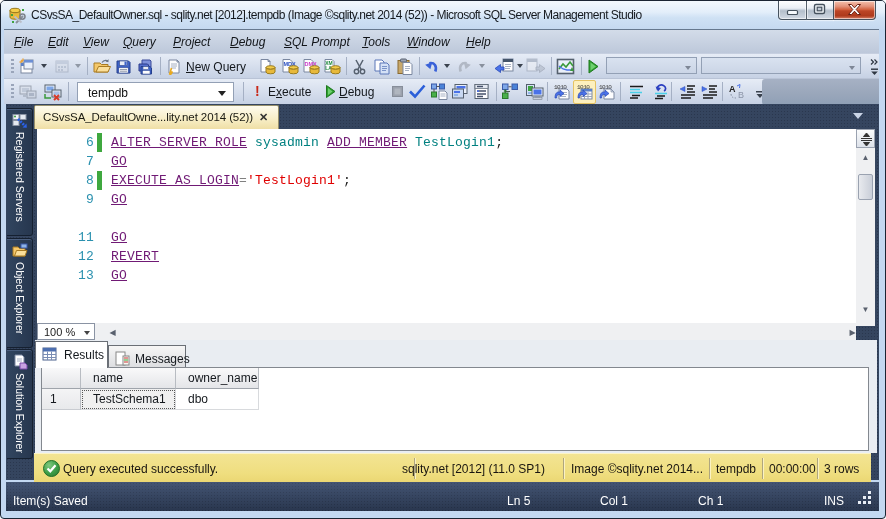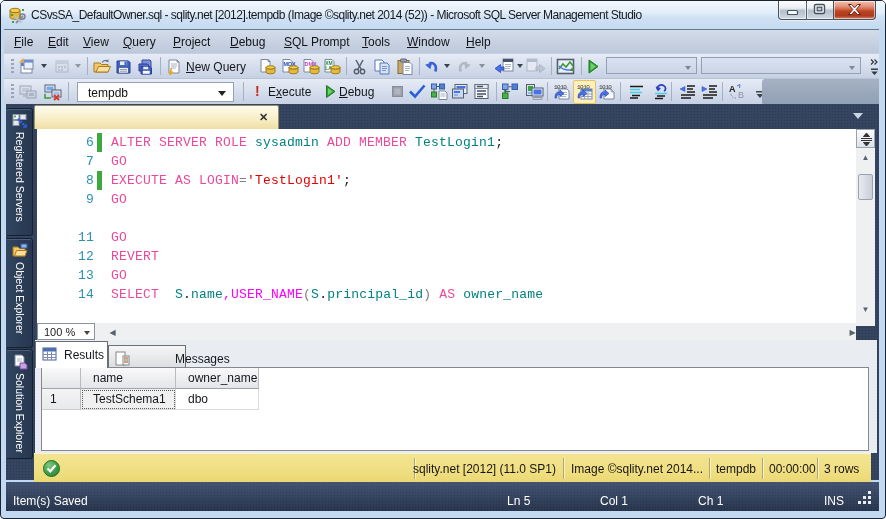--- a/index.html
+++ b/index.html
@@ -18,21 +18,21 @@
 #btn-min { right:78px; width:29px; border-radius:0 0 0 4px;
   background:linear-gradient(#FDFEFE 0%, #E9EEF4 40%, #C8D1DC 48%, #B4BfCB 55%, #D2DAE4 100%); }
 #btn-max { right:51px; width:27px; border-left:none; border-right:none;
   background:linear-gradient(#FDFEFE 0%, #E9EEF4 40%, #C8D1DC 48%, #B4BFCB 55%, #D2DAE4 100%); }
 #btn-close { right:9px; width:43px; border-radius:0 0 4px 0;
   background:linear-gradient(#F6C2AE 0%, #E29179 30%, #D2603E 48%, #BC4526 55%, #AE3A1C 82%, #D8836B 100%); }
 
 #menubar { left:3px; top:28px; width:875px; height:24px;
   background:linear-gradient(#D3DCE9 0%, #C7D1E1 55%, #BDC8DA 100%);
   border-top:1px solid #66788E; font-size:12px; color:#121519; }
-.mitem { position:absolute; top:5px; white-space:nowrap; }
+.mitem { position:absolute; top:5px; white-space:nowrap;font-style:italic; }
 .mitem u { text-decoration:underline; }
 
 .toolbar { left:3px; width:875px; background:linear-gradient(#E6ECF6 0%, #D8E0EE 45%, #C6D1E4 100%); }
 #tb1 { top:52px; height:25px; border-top:1px solid #C6CFE0; }
 #tb2 { top:77px; height:26px; border-top:1px solid #B9C3D6; }
 .grip { position:absolute; width:3px; top:5px; bottom:5px;
   background:repeating-linear-gradient(#9AA5BA 0 2px, transparent 2px 4px); }
 .tsep { position:absolute; width:1px; top:3px; bottom:3px; background:#A5B0C4; }
 .ticon { position:absolute; width:17px; height:17px; top:4px; font-size:13px; text-align:center; line-height:17px; }
 .tdd { position:absolute; top:10px; width:0; height:0; border-left:3px solid transparent; border-right:3px solid transparent; border-top:4px solid #3A424E; }
@@ -56,37 +56,37 @@
   border:1px solid #97906B; border-bottom:none; border-radius:2px 2px 0 0;
   font-size:11.5px; letter-spacing:-0.1px; color:#1A1A12; }
 #doctab .txt { position:absolute; left:8px; top:5px; white-space:nowrap; }
 #doctab .x { position:absolute; right:10px; top:5px; font-size:11px; color:#333; font-weight:bold; }
 
 #editor { left:31px; top:25px; width:819px; height:194px; background:#FFFFFF; }
 .cl { position:absolute; left:0; width:100%; height:19px; line-height:19px; font-size:13px; white-space:pre; letter-spacing:0.2px; }
 .ln { position:absolute; left:0; width:57px; text-align:right; color:#2B91AF; }
 .gbar { position:absolute; left:60px; width:5px; height:19px; background:#3FA83F; }
 .code { position:absolute; left:74px; color:#1A1A1A; }
-.k { color:#ec4899; } .t { color:#008080; } .g { color:#008000; }
+.k { color:#701a75;text-decoration:underline; } .t { color:#008080; } .g { color:#008000; }
 .m { color:#FF00FF; } .s { color:#E00000; } .o { color:#808080; }
 
 #vscroll { left:850px; top:25px; width:19px; height:197px; background:#EFF0F2; }
 .sbtn { position:absolute; left:0; width:19px; background:linear-gradient(#FAFBFC,#DDE2EA); border:1px solid #9AA2B0; }
 .sarr { position:absolute; left:0; width:19px; height:15px; color:#5A616E; font-size:8px; text-align:center; line-height:15px; }
 .sthumb { position:absolute; left:2px; width:15px; background:linear-gradient(90deg,#E8EAEE,#C9CED8); border:1px solid #9AA2B0; border-radius:2px; }
 #hscrollrow { left:31px; top:219px; width:819px; height:18px; background:#EFF0F2; }
 #zoombox { position:absolute; left:0px; top:0px; width:58px; height:17px; background:#FFFFFF; border:1px solid #8A93A3; font-size:11px; }
 
 #results { left:29px; top:236px; width:842px; height:113px; background:#E9EDF2; font-size:12px; color:#14181D; }
 .rtab { position:absolute; top:5px; height:23px; background:linear-gradient(#F6F6F6,#DDDEE1); border:1px solid #6A6F76; }
 #rtab1 { left:0px; width:73px; top:1px; height:27px; background:#FFFFFF; z-index:2; border-bottom:none; }
 #rtab2 { left:73px; width:78px; }
 .ricon { position:absolute; left:6px; top:5px; }
 .rtxt { position:absolute; left:28px; top:6px; }
-#rtab2 .rtxt { left:26px;margin-left:40px; }
+#rtab2 .rtxt { left:26px; }
 #gridbox { left:6px; top:27px; width:828px; height:84px; background:#FFFFFF; border:1px solid #83888F; }
 .gh { position:absolute; height:21px; background:linear-gradient(#F9F9FA,#E4E5E8); border-right:1px solid #B8BCC2; border-bottom:1px solid #9FA4AB; line-height:21px; }
 .grh { position:absolute; height:21px; background:linear-gradient(#F4F4F5,#E8E9EB); border-right:1px solid #B8BCC2; border-bottom:1px solid #C9CCD1; text-align:left; padding-left:8px; line-height:21px; }
 .gcell { position:absolute; height:21px; border-right:1px solid #D8DADD; border-bottom:1px solid #D8DADD; line-height:21px; padding-left:12px; }
 .gsel { background:#F0F0F0; outline:1px dotted #555; outline-offset:-2px; }
 
 #ybar { left:28px; top:349px; width:837px; height:29px; background:linear-gradient(#F3E493 0%, #EFDE7F 70%, #EBD773 100%); border-top:1px solid #FBF4C8; font-size:12px; color:#191510; }
 .ychk { position:absolute; left:9px; top:6px; }
 .yt { position:absolute; top:8px; white-space:nowrap; }
 .ysep { position:absolute; top:4px; height:21px; width:1px; background:#AFA67E; box-shadow:1px 0 0 #FBF2C2; }
@@ -496,32 +496,32 @@
               <line x1="5" y1="5" x2="10" y2="5"></line>
               <line x1="5" y1="7" x2="10" y2="7"></line>
             </g>
             <path d="M8 9 L13 9 L15 11 L15 15 L8 15 Z" fill="#C8A2E0" stroke="#7A4AA8"></path>
           </svg></span>
         <span class="vtxt">Solution Explorer</span>
       </div>
     <span class="abs" style="left:847px; top:9px; width:0; height:0; border-left:5px solid transparent; border-right:5px solid transparent; border-top:6px solid #C9D4E6;"></span>
 
     <div class="abs" id="doctab">
+      <span class="txt">CSvsSA_DefaultOwne...lity.net 2014 (52))</span>
       <span class="x">✕</span>
     </div>
 
     <div class="abs" id="editor">
       <div class="cl mono" style="top:4px"><span class="ln">6</span><span class="gbar"></span><span class="code"><span class="k">ALTER SERVER ROLE</span> <span class="t">sysadmin</span> <span class="k">ADD MEMBER</span> <span class="t">TestLogin1</span>;</span></div>
       <div class="cl mono" style="top:23px"><span class="ln">7</span><span class="code"><span class="k">GO</span></span></div>
       <div class="cl mono" style="top:42px"><span class="ln">8</span><span class="gbar"></span><span class="code"><span class="k">EXECUTE AS LOGIN</span><span class="o">=</span><span class="s">'TestLogin1'</span>;</span></div>
       <div class="cl mono" style="top:61px"><span class="ln">9</span><span class="code"><span class="k">GO</span></span></div>
       <div class="cl mono" style="top:99px"><span class="ln">11</span><span class="code"><span class="k">GO</span></span></div>
       <div class="cl mono" style="top:118px"><span class="ln">12</span><span class="code"><span class="k">REVERT</span></span></div>
       <div class="cl mono" style="top:137px"><span class="ln">13</span><span class="code"><span class="k">GO</span></span></div>
-      <div class="cl mono" style="top:156px"><span class="ln">14</span><span class="code"><span class="k">SELECT</span>  <span class="t">S</span>.<span class="t">name</span><span class="m">,USER_NAME</span><span class="o">(</span><span class="t">S</span>.<span class="t">principal_id</span><span class="o">)</span> <span class="k">AS</span> <span class="t">owner_name</span></span></div>
     </div>
     <div class="abs" id="vscroll">
       <div class="sbtn" style="top:0; height:19px;"><svg width="19" height="19" viewBox="0 0 19 19">
             <g stroke="#333" stroke-width="1" fill="#333">
               <path d="M9.5 3 L12.5 6.5 L6.5 6.5 Z"></path>
               <line x1="4" y1="8.5" x2="15" y2="8.5"></line>
               <line x1="4" y1="10.5" x2="15" y2="10.5"></line>
               <path d="M9.5 16 L12.5 12.5 L6.5 12.5 Z"></path>
             </g>
           </svg></div>
@@ -577,22 +577,23 @@
             <defs>
               <radialGradient id="gc" cx="0.35" cy="0.3" r="0.9">
                 <stop offset="0" stop-color="#7FC97F"></stop>
                 <stop offset="0.55" stop-color="#3D9E47"></stop>
                 <stop offset="1" stop-color="#2A7A31"></stop>
               </radialGradient>
             </defs>
             <circle cx="8.5" cy="8.5" r="8" fill="url(#gc)" stroke="#247028"></circle>
             <path d="M4.5 8.5 L7.3 11.3 L12.5 5.2" stroke="#fff" stroke-width="2.2" fill="none"></path>
           </svg></span>
+      <span class="yt" style="left:29px">Query executed successfully.</span>
       <span class="ysep" style="left:380px"></span>
-      <span class="yt" style="left:379px">sqlity.net [2012] (11.0 SP1)</span>
+      <span class="yt" style="left:368px">sqlity.net [2012] (11.0 SP1)</span>
       <span class="ysep" style="left:529px"></span>
       <span class="yt" style="left:537px">Image ©sqlity.net 2014...</span>
       <span class="ysep" style="left:675px"></span>
       <span class="yt" style="left:682px">tempdb</span>
       <span class="ysep" style="left:728px"></span>
       <span class="yt" style="left:735px">00:00:00</span>
       <span class="ysep" style="left:783px"></span>
       <span class="yt" style="left:790px">3 rows</span>
     </div>
   </div>

